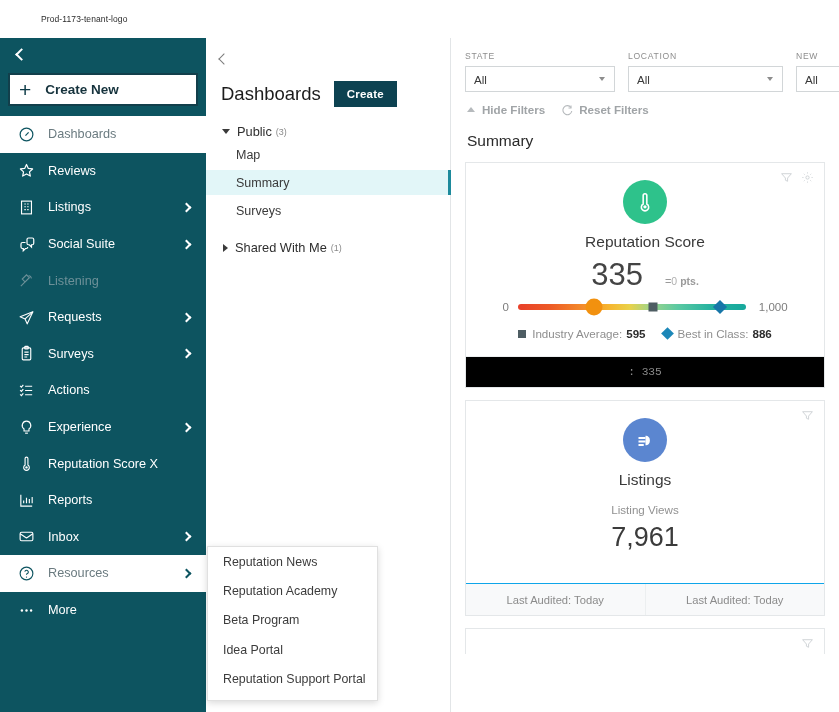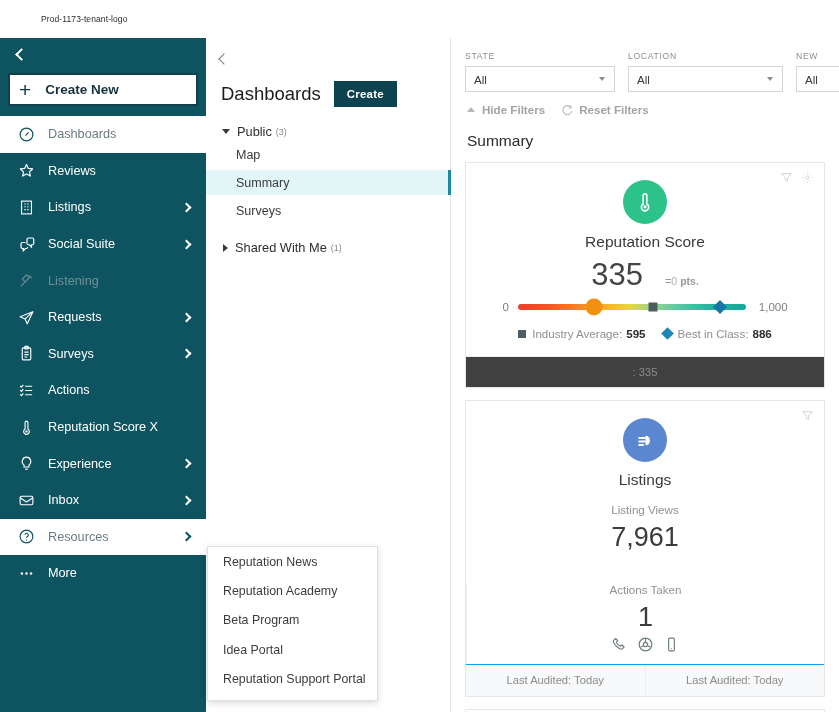--- a/index.html
+++ b/index.html
@@ -232,23 +232,23 @@
   .lg-sq {
     width: 8px; height: 8px; background: #4e5d63; margin-right: 6px;
     display: inline-block;
   }
   .lg-di {
     width: 9px; height: 9px; background: #1c87b8; margin-right: 6px;
     display: inline-block; transform: rotate(45deg);
   }
   .legend-item b { color: #2c2c2c; margin-left: 4px; font-weight: 700; }
   .card-footer {
-    border-top: 1px solid #eceff0; background: #404040; height: 31px;
+    border-top: 1px solid #eceff0; background: #000000; height: 31px;
     display: flex; align-items: center; justify-content: center;
-    font-size: 11.2px; color: #8b8b8b;
+    font-size: 11.2px; color: #8b8b8b; font-family: Liberation Mono, monospace;
   }
   .stats-row { display: flex; margin-top: 14px; flex-direction: column; }
   .stat-col {
     flex: 1; text-align: center; position: relative; padding-bottom: 6px;
   }
   .stat-col + .stat-col { border-left: 1px solid #eceff0; }
   .stat-label { font-size: 11.6px; color: #919191; }
   .stat-value {
     font-size: 27px; color: #3b3b3b; margin-top: 7px; line-height: 1.05;
   }
@@ -370,38 +370,47 @@
             <path d="M3 11.5l1.8 1.8L7.5 10"></path>
             <path d="M3 17.5l1.8 1.8L7.5 16"></path>
         </svg>
       </span>
       <span class="nlabel">Actions</span>
     </div>
 
     <div class="navitem">
       <span class="nicon">
         <svg width="17" height="17" viewBox="0 0 24 24" fill="none" stroke="#ffffff" stroke-width="1.6">
+          <path d="M12 3a6 6 0 00-3.5 10.9V17h7v-3.1A6 6 0 0012 3z"></path>
+            <path d="M10 20h4"></path>
+        </svg>
+      </span>
+      <span class="nlabel">Experience</span>
+      <span class="ncaret"></span>
+    </div>
+
+    <div class="navitem">
+      <span class="nicon">
+        <svg width="17" height="17" viewBox="0 0 24 24" fill="none" stroke="#ffffff" stroke-width="1.6">
           <path d="M14 14.2V5a2 2 0 10-4 0v9.2a4 4 0 104 0z"></path>
           <circle cx="12" cy="17.5" r="1.7" fill="#ffffff" stroke="none"></circle>
         </svg>
       </span>
       <span class="nlabel">Reputation Score X</span>
     </div>
 
     <div class="navitem">
       <span class="nicon">
         <svg width="17" height="17" viewBox="0 0 24 24" fill="none" stroke="#ffffff" stroke-width="1.6">
-          <path d="M12 3a6 6 0 00-3.5 10.9V17h7v-3.1A6 6 0 0012 3z"></path>
-            <path d="M10 20h4"></path>
-        </svg>
-      </span>
-      <span class="nlabel">Experience</span>
-      <span class="ncaret"></span>
-    </div>
-
+          <path d="M4 4v16h16"></path>
+            <path d="M8 16v-4M12 16V8M16 16v-6M20 16v-9"></path>
+        </svg>
+      </span>
+      <span class="nlabel">Reports</span>
+    </div>
 
     <div class="navitem">
       <span class="nicon">
         <svg width="17" height="17" viewBox="0 0 24 24" fill="none" stroke="#ffffff" stroke-width="1.6" stroke-linejoin="round">
           <rect x="3" y="6" width="18" height="12" rx="2"></rect>
             <path d="M3 8l9 6 9-6"></path>
         </svg>
       </span>
       <span class="nlabel">Inbox</span>
       <span class="ncaret"></span>
@@ -579,44 +588,20 @@
         </svg>
       </div>
       <div class="card-heading">Listings</div>
 
       <div class="stats-row">
         <div class="stat-col">
           <div class="stat-label">Listing Views</div>
           <div class="stat-value">7,961</div>
           <div class="stat-spacer"></div>
         </div>
-        <div class="stat-col">
-          <div class="stat-label">Actions Taken</div>
-          <div class="stat-value">1</div>
-          <div class="stat-icons">
-            <span>
-              <svg width="17" height="17" viewBox="0 0 24 24" fill="none" stroke="#6d7b7d" stroke-width="1.6">
-                <path d="M6.5 3.5l3 3-2 2.5a12 12 0 005.5 5.5l2.5-2 3 3-2.3 2.4c-1 1-2.6 1-4.4-.2A21 21 0 014.3 10.2C3.1 8.4 3.1 6.8 4.1 5.8z"></path>
-              </svg>
-            </span>
-            <span>
-              <svg width="17" height="17" viewBox="0 0 24 24" fill="none" stroke="#6d7b7d" stroke-width="1.6">
-                <circle cx="12" cy="12" r="9"></circle>
-                  <circle cx="12" cy="12" r="3"></circle>
-                <path d="M12 3v6M5 16l4.5-2.6M19 16l-4.5-2.6"></path>
-              </svg>
-            </span>
-            <span>
-              <svg width="17" height="17" viewBox="0 0 24 24" fill="none" stroke="#6d7b7d" stroke-width="1.6">
-                <rect x="8" y="3" width="8" height="18" rx="1.6"></rect>
-                <circle cx="12" cy="18" r=".8" fill="#6d7b7d" stroke="none"></circle>
-              </svg>
-            </span>
-          </div>
-        </div>
       </div>
 
       <div class="stats-foot">
         <div class="sf">Last Audited: Today</div>
         <div class="sf">Last Audited: Today</div>
       </div>
     </div>
 
     <div class="card-stub">
       <div class="card-icons">

